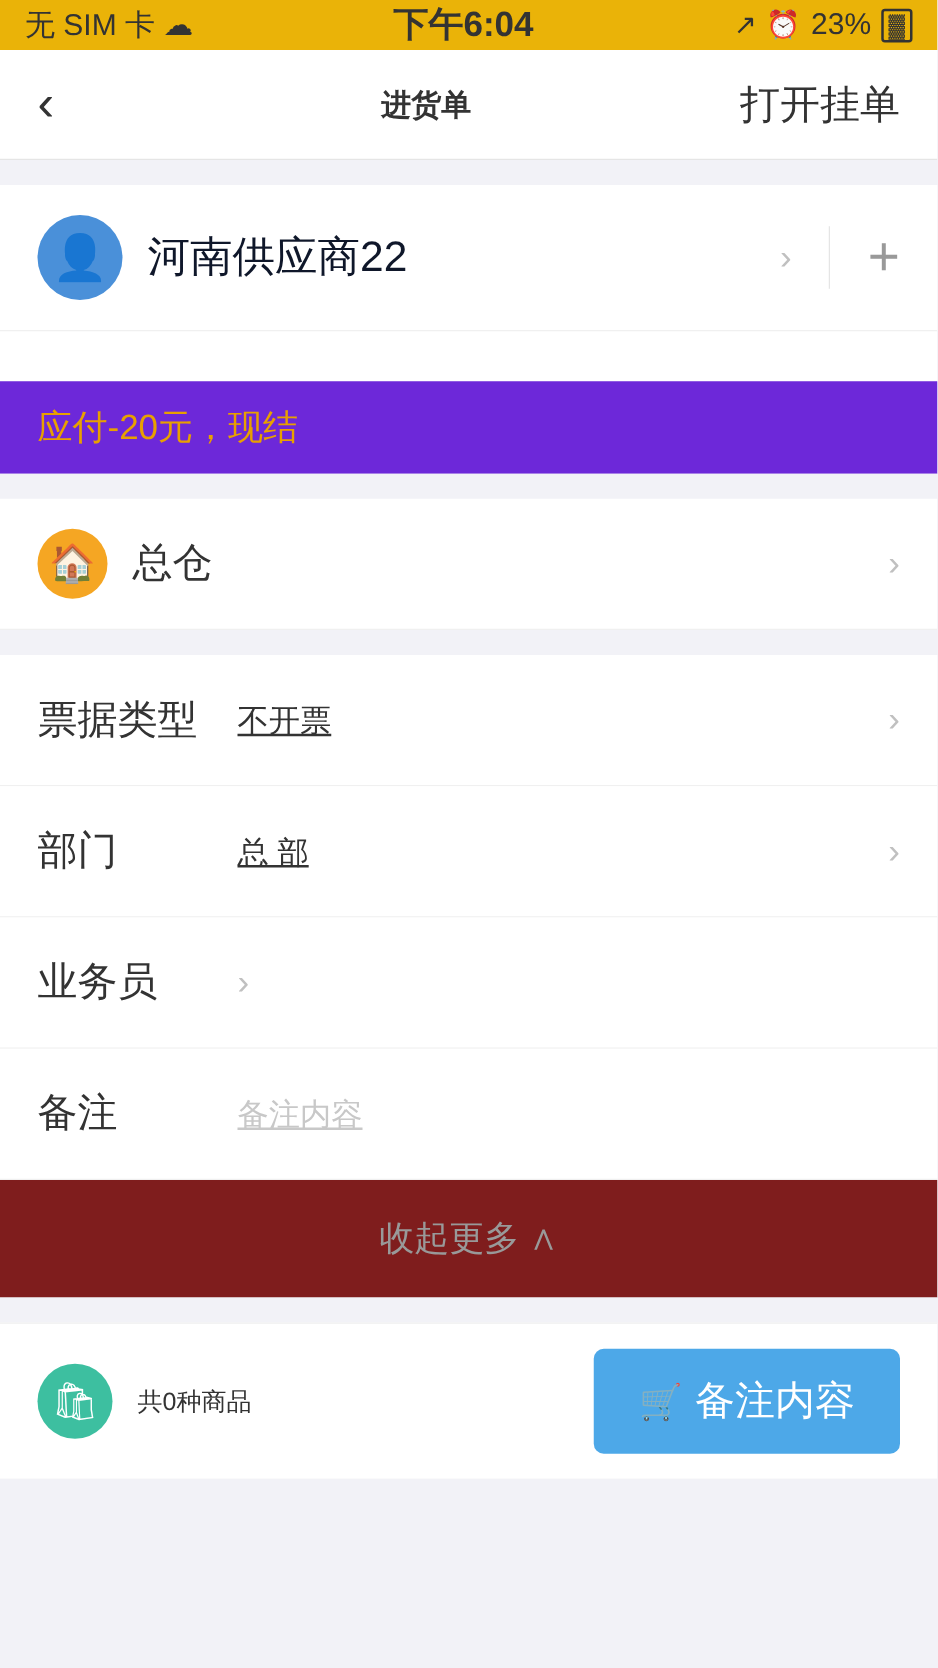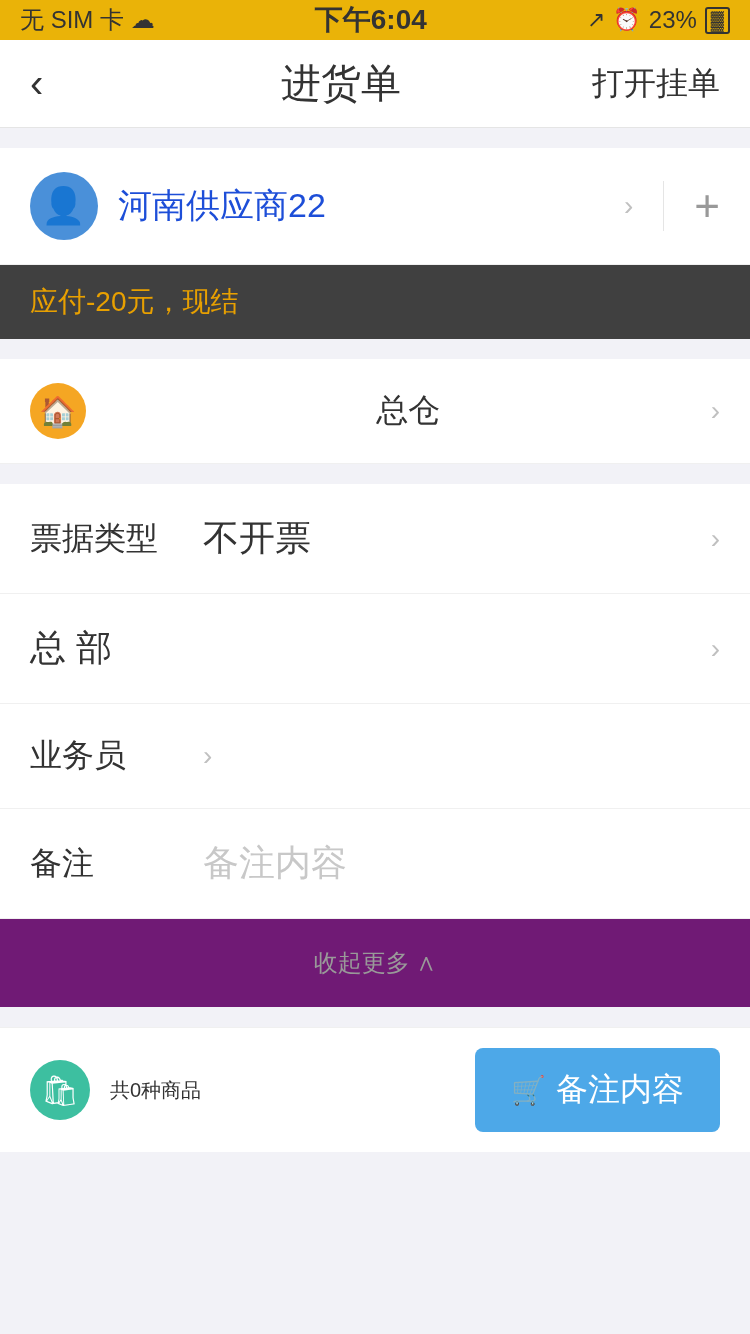--- a/index.html
+++ b/index.html
@@ -40,22 +40,22 @@
       padding: 0 30px;
       border-bottom: 1px solid #e5e5e5;
     }
     .nav-back {
       font-size: 40px;
       color: #333;
       cursor: pointer;
       width: 60px;
     }
     .nav-title {
-      font-size: 40px;
-      font-weight: 400;
+      font-size: 24px;
+      font-weight: 700;
       color: #333;
     }
     .nav-action {
       font-size: 32px;
       color: #333;
       cursor: pointer;
     }
 
     
     .section-gap {
@@ -88,21 +88,21 @@
       margin-right: 20px;
       flex-shrink: 0;
     }
     .avatar-icon {
       color: #fff;
       font-size: 36px;
     }
     .supplier-name {
       flex: 1;
       font-size: 34px;
-      color: #1d4ed8;
+      color: #0f172a;
     }
     .supplier-arrow {
       color: #c0c0c0;
       font-size: 28px;
       margin-right: 30px;
     }
     .supplier-add {
       font-size: 44px;
       color: #999;
       cursor: pointer;
@@ -110,24 +110,25 @@
     }
     .divider-v {
       width: 1px;
       height: 50px;
       background: #e5e5e5;
       margin-right: 30px;
     }
 
     
     .notice-bar {
-      background: #404040;
+      background: #6d28d9;
       padding: 18px 30px;
       font-size: 28px;
       color: #e8a000;
+      margin-top: 40px;
     }
 
     
     .row-item {
       display: flex;
       align-items: center;
       padding: 24px 30px;
       background: #fff;
       border-bottom: 1px solid #f0f0f0;
       min-height: 88px;
@@ -140,64 +141,63 @@
       display: flex;
       align-items: center;
       justify-content: center;
       margin-right: 20px;
       flex-shrink: 0;
     }
     .row-label {
       flex: 1;
       font-size: 32px;
       color: #333;
-      text-align: center;
     }
     .row-arrow {
       color: #c0c0c0;
       font-size: 28px;
     }
 
     
     .form-row {
       display: flex;
       align-items: center;
       padding: 30px;
       background: #fff;
       border-bottom: 1px solid #f0f0f0;
       min-height: 96px;
-      gap: 13px;
     }
     .form-key {
       width: 160px;
       font-size: 32px;
       color: #333;
       flex-shrink: 0;
     }
     .form-value {
       flex: 1;
-      font-size: 36px;
-      color: #333;
+      font-size: 25px;
+      color: #333;
+      text-decoration: underline;
     }
     .form-value.placeholder {
       color: #c8c8c8;
     }
     .form-arrow {
       color: #c0c0c0;
       font-size: 28px;
     }
 
     
     .collapse-toggle {
       display: flex;
       align-items: center;
       justify-content: center;
       padding: 28px;
-      background: #701a75;
-      font-size: 24px;
+      background: #7f1d1d;
+      font-size: 28px;
       color: #999;
       cursor: pointer;
     }
 
     
     .product-bar {
       display: flex;
       align-items: center;
       padding: 20px 30px;
       background: #fff;
@@ -286,20 +286,21 @@
 
 <div class="card">
 
   <div class="form-row">
     <span class="form-key">票据类型</span>
     <span class="form-value">不开票</span>
     <span class="form-arrow">›</span>
   </div>
 
   <div class="form-row">
+    <span class="form-key">部门</span>
     <span class="form-value">总 部</span>
     <span class="form-arrow">›</span>
   </div>
 
   <div class="form-row">
     <span class="form-key">业务员</span>
     <span class="form-arrow">›</span>
   </div>
 
   <div class="form-row">

